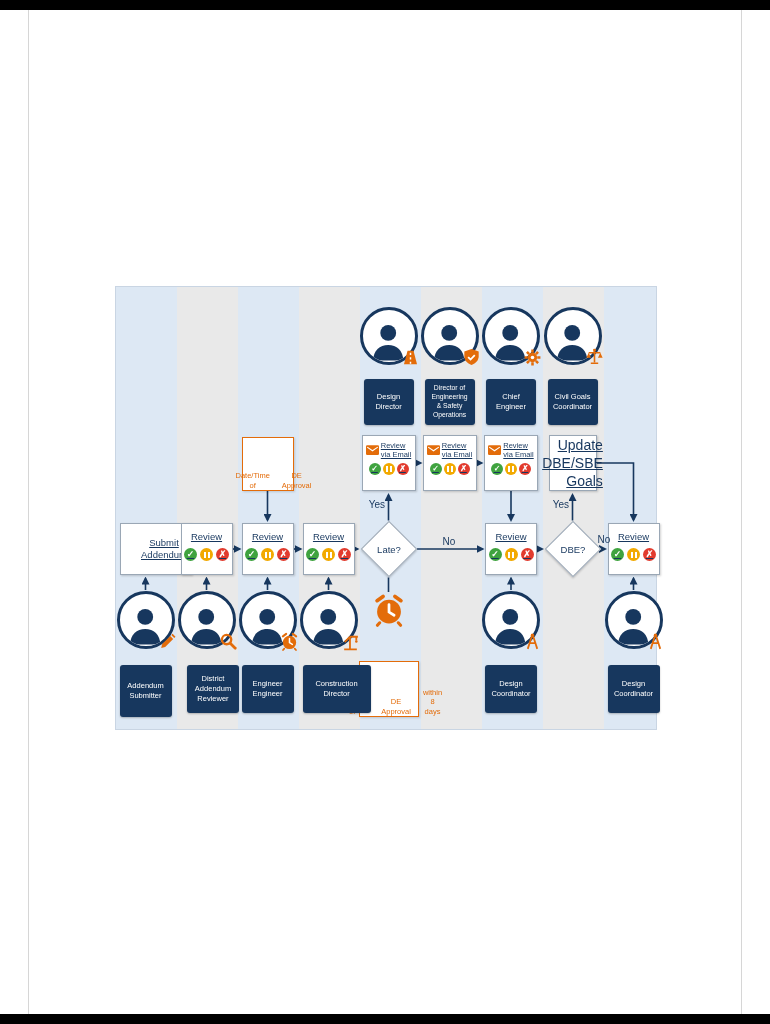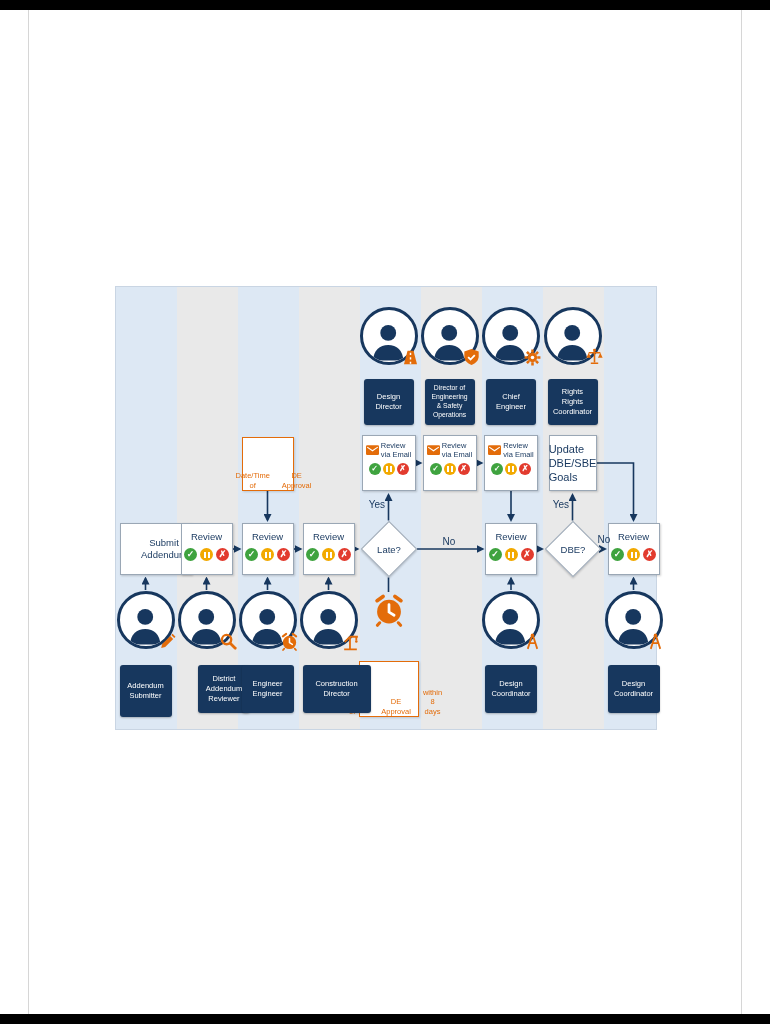--- a/index.html
+++ b/index.html
@@ -27,39 +27,40 @@
   .plabel {
     position:absolute; background:#17375e; color:#fff; border-radius:3px; z-index:2;
     display:flex; align-items:center; justify-content:center; text-align:center;
     font-size:7.5px; line-height:1.3; padding:14px; box-shadow:0 1px 2px rgba(0,0,0,.25);
   }
 
   
   .box {
     position:absolute; background:#fff; border:1px solid #9aa7b5; color:#17375e; z-index:2;
     box-shadow:1px 1px 2px rgba(0,0,0,.18);
+    text-decoration:underline;
   }
   .review { width:52px; height:52px; padding-top:7px; text-align:center; font-size:9.5px; }
   .submit { width:72px; height:52px; display:flex; align-items:center; justify-content:center; text-align:center; font-size:9.5px; line-height:1.25;padding-left:17px; }
 
   .status-row { display:flex; justify-content:center; gap:3px; margin-top:6px; }
   .dot { width:13px; height:13px; border-radius:50%; color:#fff; font-size:9px; font-weight:bold;
          display:flex; align-items:center; justify-content:center; line-height:1; flex:0 0 auto; }
   .dot.green { background:#3fa33f; } .dot.amber { background:#f2a900; } .dot.red { background:#e23b2e; }
   .pause { display:inline-block; width:6px; height:6px; border-left:2px solid #fff; border-right:2px solid #fff; }
 
   .email { width:54px; height:56px; padding:5px 2px 0; }
   .email-top { display:flex; align-items:center; justify-content:center; gap:2px; }
   .email-text { font-size:7.5px; line-height:1.2; text-align:left; }
   .env { width:13px; height:10px; flex:0 0 auto; }
   .email .status-row { margin-top:4px; gap:2px; }
   .email .dot { width:12px; height:12px; font-size:8px; }
 
   .goals { width:48px; height:56px; display:flex; align-items:center; justify-content:center;
-           text-align:left; font-size:11px; line-height:1.3; }
+           text-align:right; font-size:14px; line-height:1.3; }
 
   .diamond { position:absolute; width:40px; height:40px; background:#fff; border:1px solid #9aa7b5;
              transform:rotate(45deg); z-index:2; box-shadow:1px 1px 2px rgba(0,0,0,.18); }
   .dlabel { position:absolute; inset:0; transform:rotate(-45deg); display:flex; align-items:center;
             justify-content:center; font-size:9.5px; color:#17375e; }
 
   .obox { position:absolute; background:#fff; border:1.5px solid #e36c0a; color:#e36c0a; z-index:2;
           display:flex; flex-direction:row; align-items:flex-end; justify-content:center; gap:12px;
           text-align:center; font-size:7.5px; line-height:1.25; box-shadow:1px 1px 2px rgba(0,0,0,.15); }
   .obold { font-weight:normal; }
@@ -173,21 +174,21 @@
     <svg class="badge" viewBox="0 0 18 18">
       <path d="M9 2.5v11M5.5 14.5h7M3.5 4.5h11" stroke="#e36c0a" stroke-width="1.5" fill="none"></path>
       <circle cx="9" cy="2" r="1.4" fill="#e36c0a"></circle>
       <path d="M3.5 4.5L1.3 9.2h4.4zM14.5 4.5l-2.2 4.7h4.4z" fill="#e36c0a"></path>
     </svg>
   </div>
 
   <div class="plabel" style="left:247.5px;top:92px;width:50px;height:46px">Design Director</div>
   <div class="plabel" style="left:308.5px;top:92px;width:50px;height:46px;font-size:6.8px">Director of Engineering &amp; Safety Operations</div>
   <div class="plabel" style="left:370px;top:92px;width:50px;height:46px">Chief Engineer</div>
-  <div class="plabel" style="left:431.5px;top:92px;width:50px;height:46px">Rights Rights Coordinator</div>
+  <div class="plabel" style="left:431.5px;top:92px;width:50px;height:46px">Civil Goals Coordinator</div>
 
   <div class="box email" style="left:245.5px;top:148px">
     <div class="email-top">
       <svg class="env">
             <use href="#sym-envelope"></use>
           </svg>
       <div class="email-text ml">Review
 via Email</div>
     </div>
     <div class="status-row">
@@ -381,20 +382,20 @@
             <use href="#sym-person"></use>
           </svg>
         </div>
     <svg class="badge" viewBox="0 0 18 18">
       <circle cx="9" cy="3.2" r="1.7" fill="#e36c0a"></circle>
       <path d="M8.2 4.5L4.5 16M9.8 4.5L13.5 16M6.2 10.5h5.6" stroke="#e36c0a" stroke-width="1.7" fill="none"></path>
     </svg>
   </div>
 
   <div class="plabel" style="left:3.5px;top:378px;width:52px;height:52px">Addendum Submitter</div>
-  <div class="plabel" style="left:82px;top:378px;width:52px;height:48px">District Addendum Reviewer</div>
+  <div class="plabel" style="left:71px;top:378px;width:52px;height:48px">District Addendum Reviewer</div>
   <div class="plabel" style="left:125.5px;top:378px;width:52px;height:48px">Engineer Engineer</div>
   <div class="plabel" style="left:186.5px;top:378px;width:68px;height:48px">Construction Director</div>
   <div class="plabel" style="left:369px;top:378px;width:52px;height:48px">Design Coordinator</div>
   <div class="plabel" style="left:491.5px;top:378px;width:52px;height:48px">Design Coordinator</div>
 
 </div>
 </div>
 
 </body></html>

